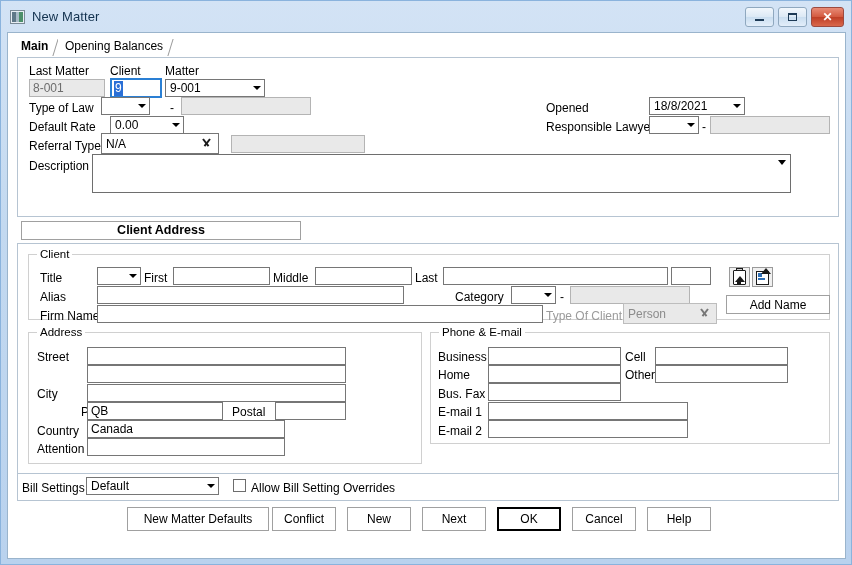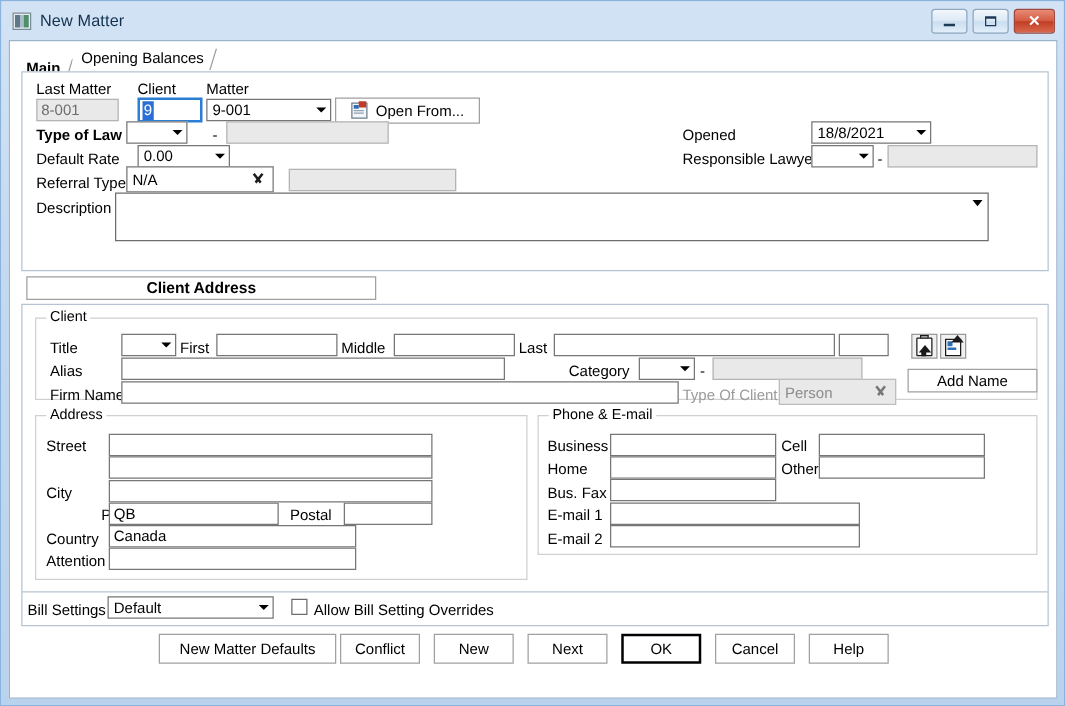--- a/index.html
+++ b/index.html
@@ -107,21 +107,21 @@
     background: #ffffff;
     white-space: nowrap;
   }
   .tab .tabsep {
     position: absolute;
     right: -1px; top: 1px;
     width: 1px; height: 17px;
     background: #9a9a9a;
     transform: skewX(-17deg);
   }
-  #tab-main { left: 0; font-weight: bold; margin-top: 8px; }
+  #tab-main { left: 0; font-weight: bold; }
   #tab-ob   { left: 44px; }
 
   
   .panel {
     position: absolute;
     box-sizing: border-box;
     border: 1px solid #b6c4d2;
     background: #ffffff;
   }
   #panel-top    { left: 9px;  top: 24px;  width: 822px; height: 160px; }
@@ -313,45 +313,35 @@
         <span class="tabsep"></span>
       </div>
     </div>
 
     <div class="panel" id="panel-top">
 
       <div class="lbl" style="left:11px; top:6px;">Last Matter</div>
       <div class="lbl" style="left:92px; top:6px;">Client</div>
       <div class="lbl" style="left:147px; top:6px;">Matter</div>
 
-      <div class="txt dis" style="left:11px; top:21px; width:66px;">
+      <div class="txt dis" style="left:11px; top:21px; width:76px;">
         <span>8-001</span>
       </div>
 
       <div style="position:absolute; left:92px; top:20px; width:52px; height:20px; box-sizing:border-box; border:2px solid #2a7fd4; background:#ffffff;">
         <span class="sel" style="position:absolute; left:2px; top:1px; font-size:12px; line-height:15px; padding:0 1px;">9</span>
       </div>
 
       <div class="combo" style="left:147px; top:21px; width:100px;text-decoration:underline;">
         <span class="cval">9-001</span>
         <span class="arrow"></span>
       </div>
 
-      <div class="btn" style="left:250px; top:20px; width:116px; height:21px;">
-        <span style="position:relative; width:14px; height:14px; display:inline-block;">
-          <span style="position:absolute;left:0;top:0;width:13px;height:13px;border:1px solid #6d7d8a;background:#f4f7fa;box-sizing:border-box;"></span>
-          <span style="position:absolute;left:2px;top:2px;width:4px;height:3px;background:#2f6fb5;"></span>
-          <span style="position:absolute;left:2px;top:6px;width:8px;height:1px;background:#8fa0ae;"></span>
-          <span style="position:absolute;left:2px;top:8px;width:8px;height:1px;background:#8fa0ae;"></span>
-          <span style="position:absolute;left:6px;top:-1px;width:6px;height:5px;background:#c23b2a;"></span>
-        </span>
-        <span id="openfrom-label">Open From...</span>
-      </div>
-
-      <div class="lbl" style="left:11px; top:43px;font-weight:bold;">Type of Law</div>
+
+      <div class="lbl" style="left:11px; top:43px;">Type of Law</div>
       <div class="combo" style="left:83px; top:39px; width:49px;">
         <span class="cval"></span>
         <span class="arrow"></span>
       </div>
       <div class="lbl" style="left:152px; top:43px;">-</div>
       <div class="txt dis" style="left:163px; top:39px; width:130px;">
         <span></span>
       </div>
 
       <div class="lbl" style="left:11px; top:62px;">Default Rate</div>

